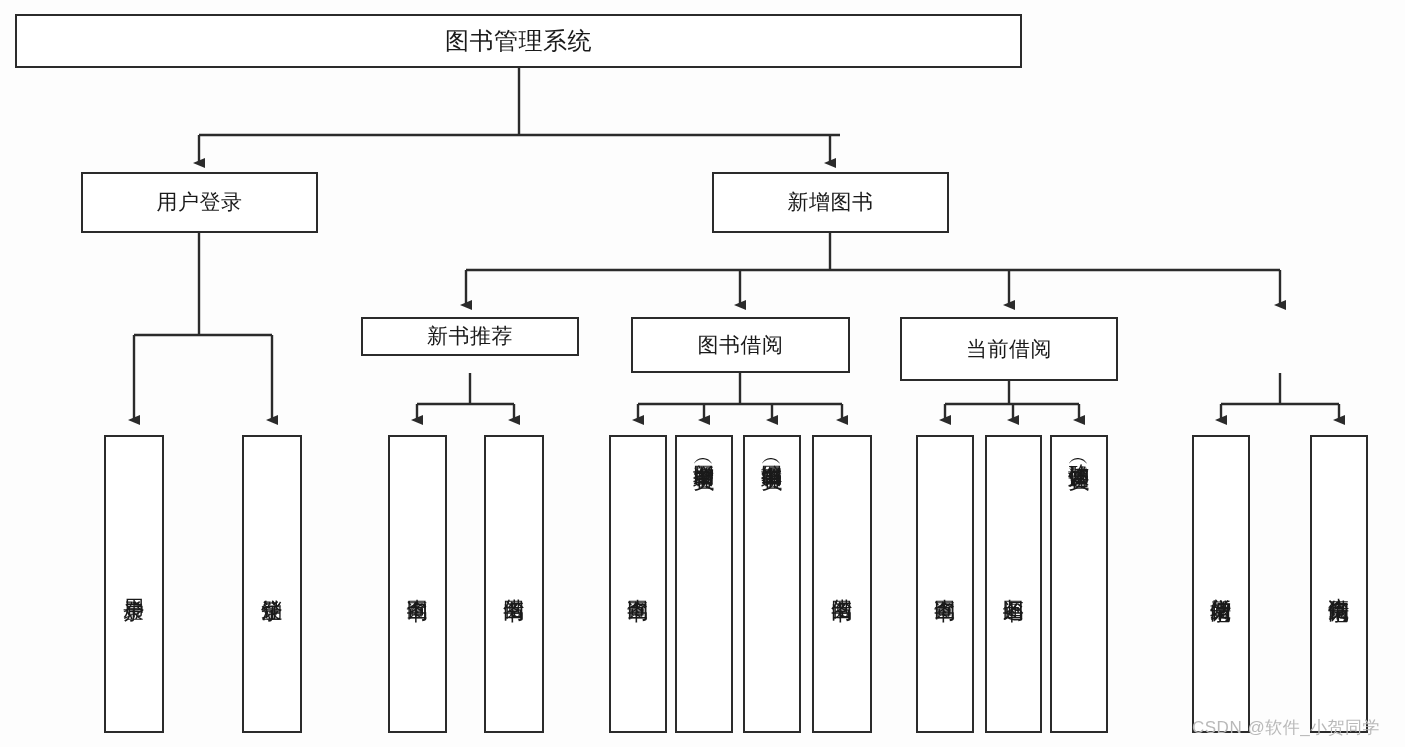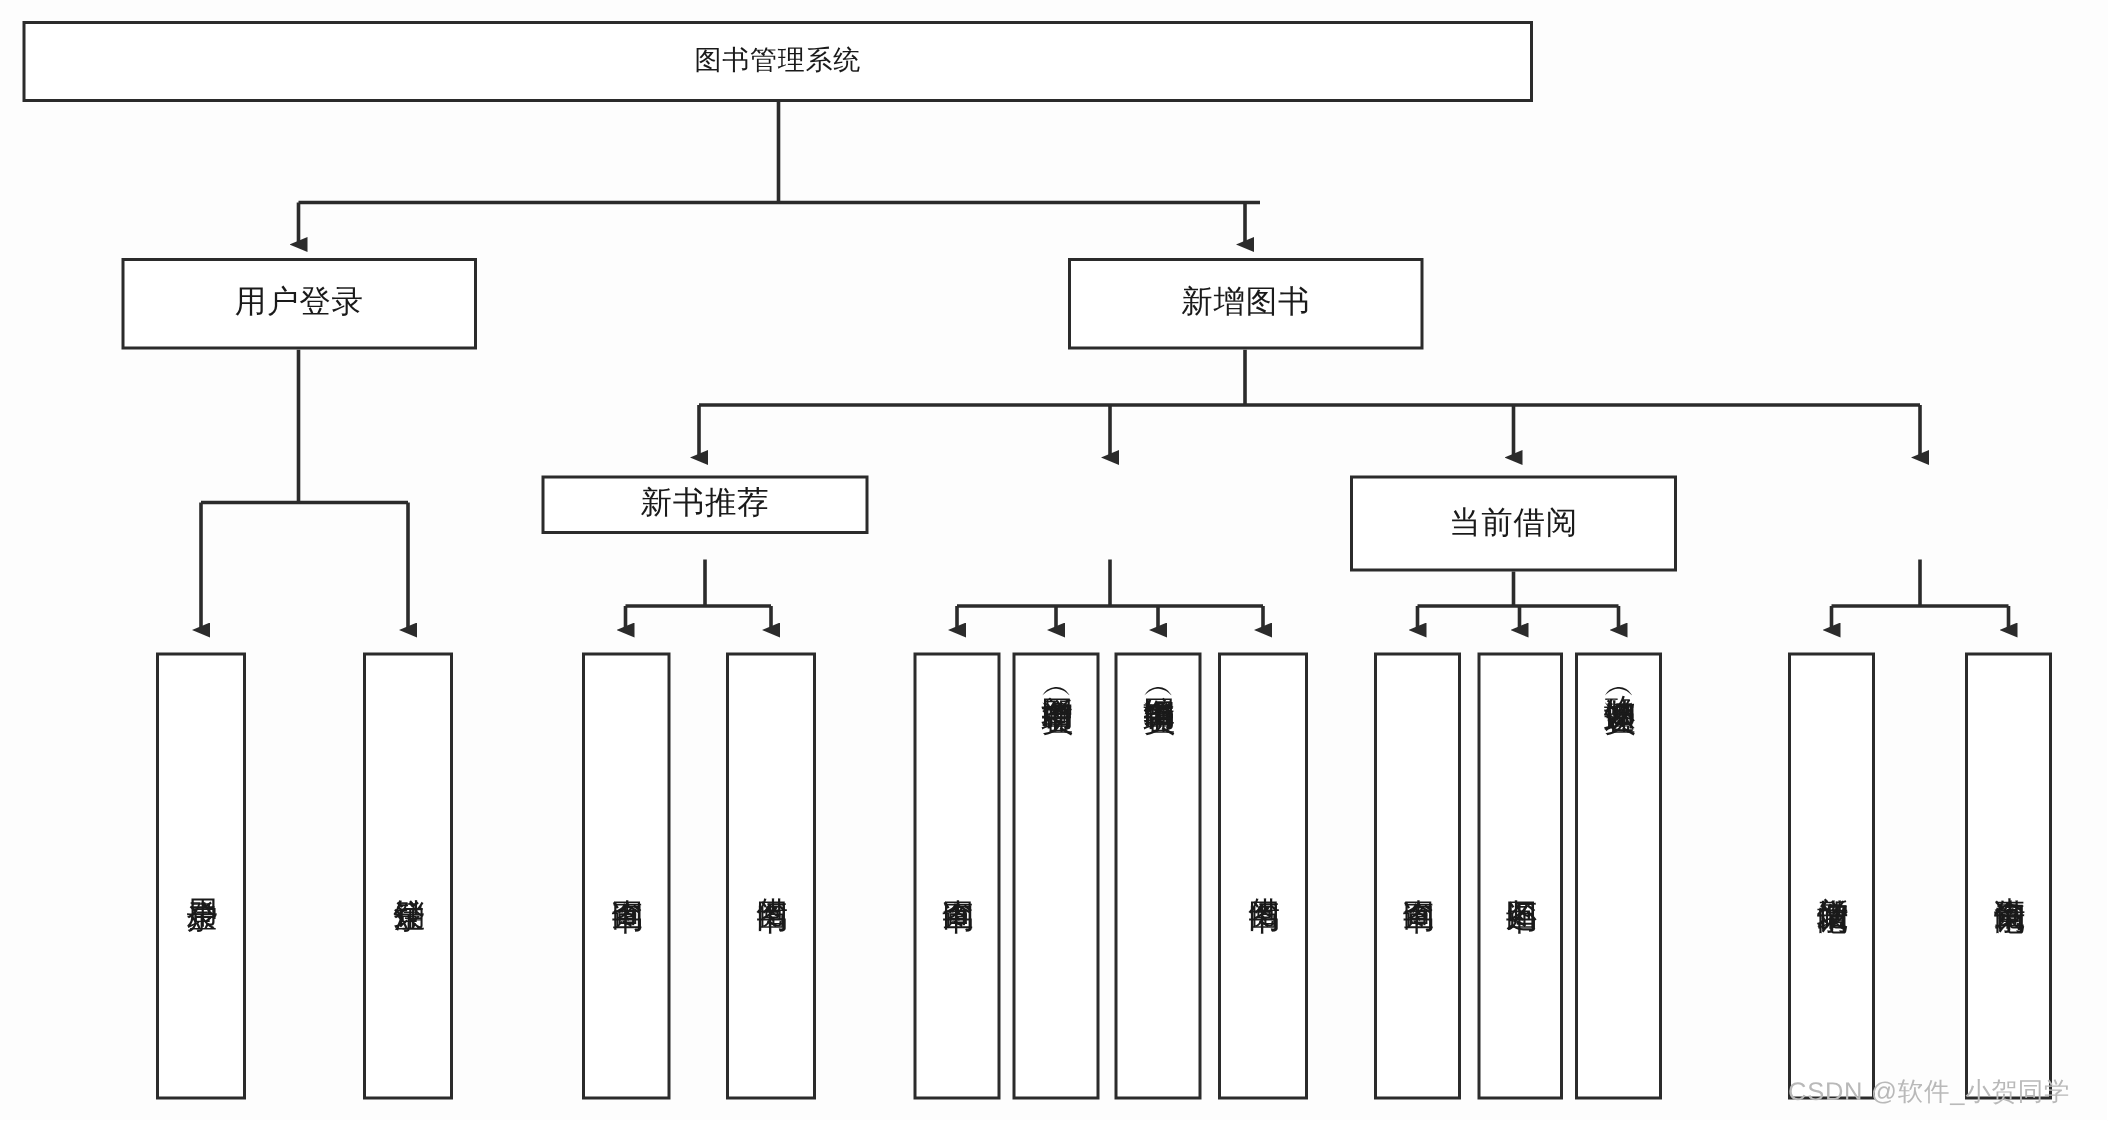--- a/index.html
+++ b/index.html
@@ -37,21 +37,21 @@
   .node .label {
     display: block;
     text-align: center;
     line-height: 1.18;
     letter-spacing: 0.5px;
   }
   .node.horiz .label {
     font-size: 21px;
   }
   .node.root .label {
-    font-size: 18px;
+    font-size: 24px;
   }
   .node.vert {
     align-items: flex-start;
     justify-content: center;
     padding-top: 10px;
   }
   .node.vert .label {
     writing-mode: vertical-rl;
     text-orientation: upright;
     font-size: 21px;
@@ -136,20 +136,23 @@
   <div class="node horiz" style="left:81px; top:172px; width:237px; height:61px;">
     <span class="label">用户登录</span>
   </div>
   <div class="node horiz" style="left:712px; top:172px; width:237px; height:61px;">
     <span class="label">新增图书</span>
   </div>
 
   <div class="node horiz" style="left:361px; top:317px; width:218px; height:39px;">
     <span class="label">新书推荐</span>
   </div>
+  <div class="node horiz" style="left:631px; top:317px; width:219px; height:56px;">
+    <span class="label">图书借阅</span>
+  </div>
   <div class="node horiz" style="left:900px; top:317px; width:218px; height:64px;">
     <span class="label">当前借阅</span>
   </div>
 
   <div class="node vert centered" style="left:104px; top:435px; width:60px; height:298px;">
     <span class="label">用户登录</span>
   </div>
   <div class="node vert centered" style="left:242px; top:435px; width:60px; height:298px;">
     <span class="label">注销登录</span>
   </div>

